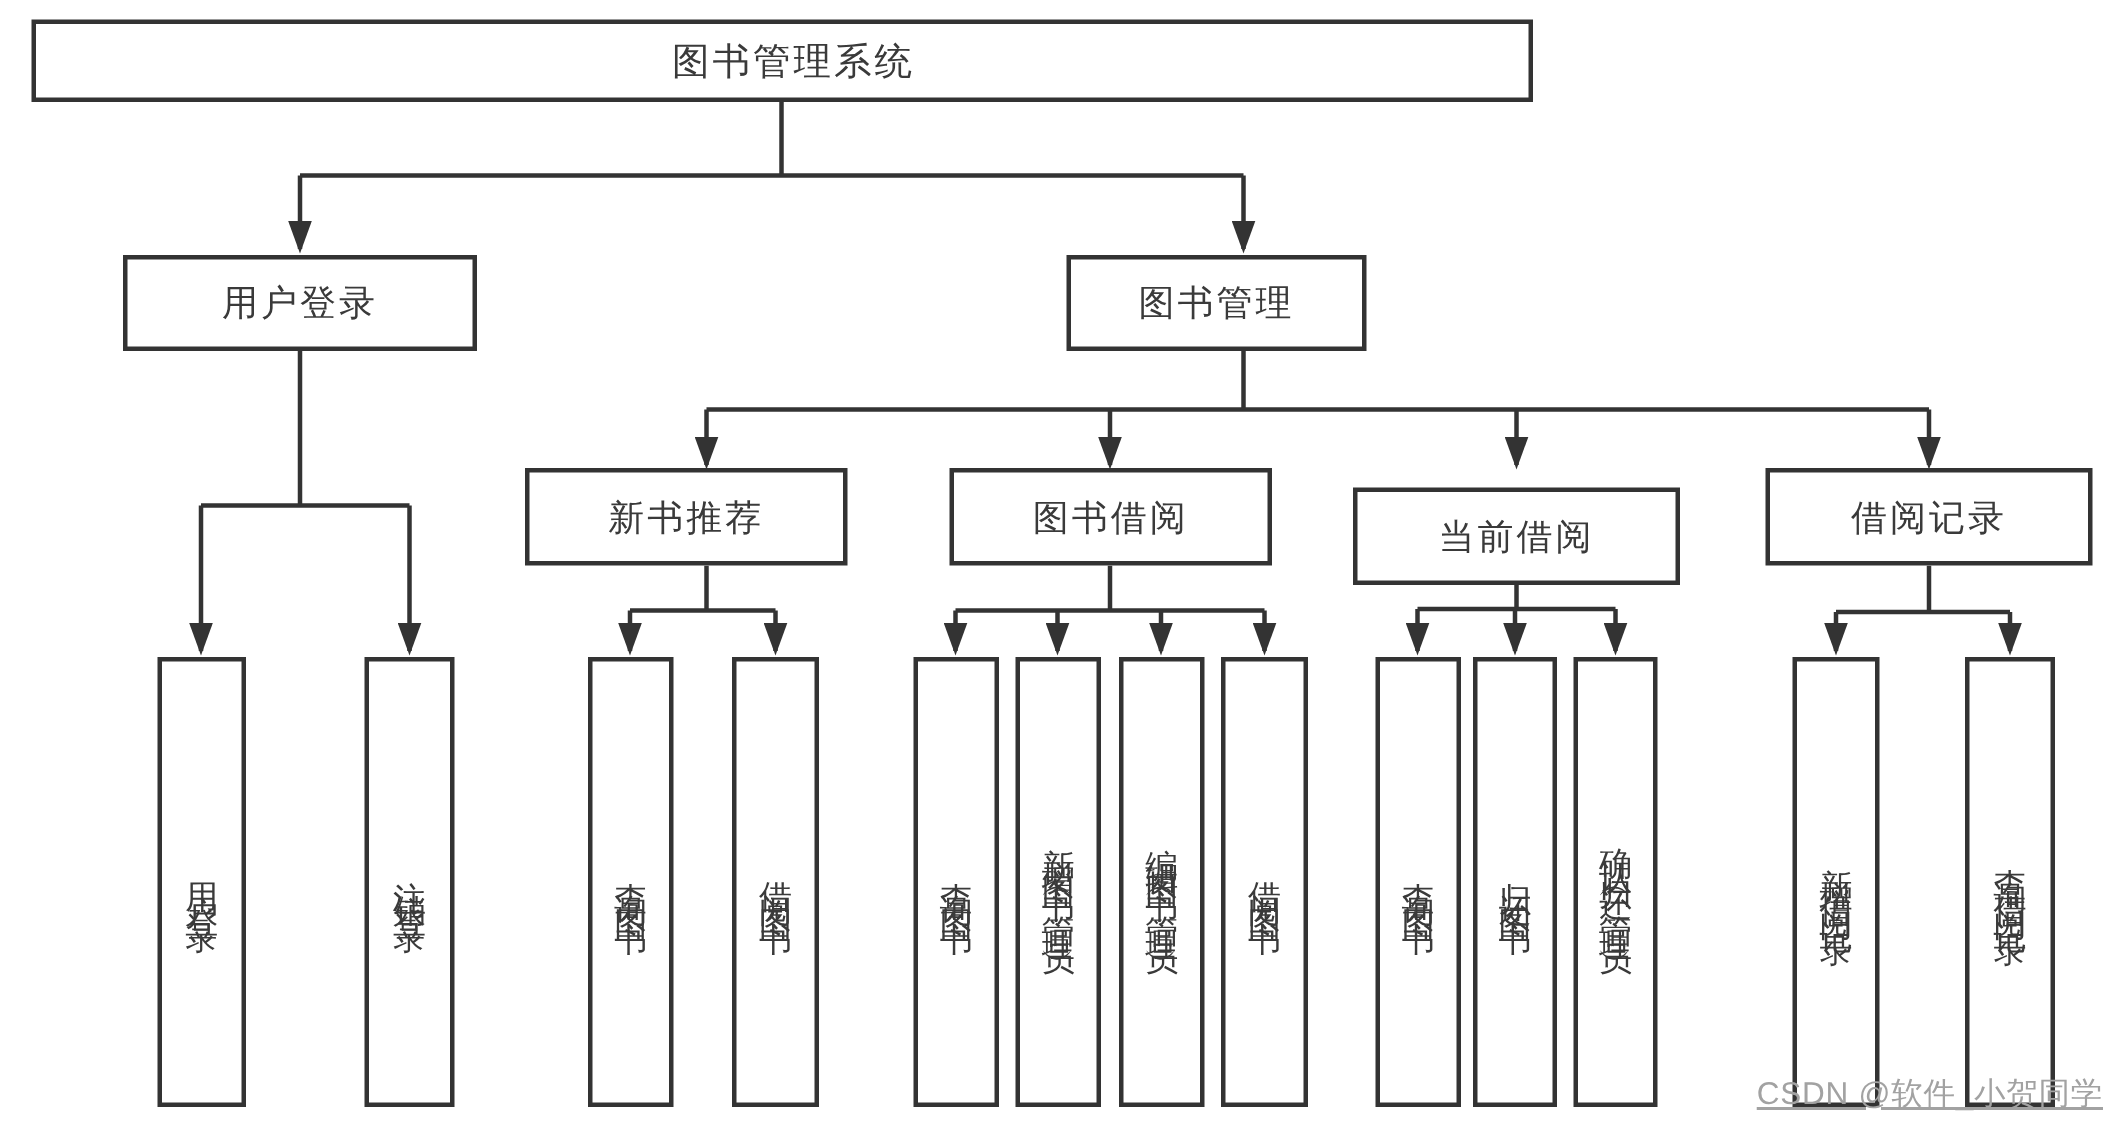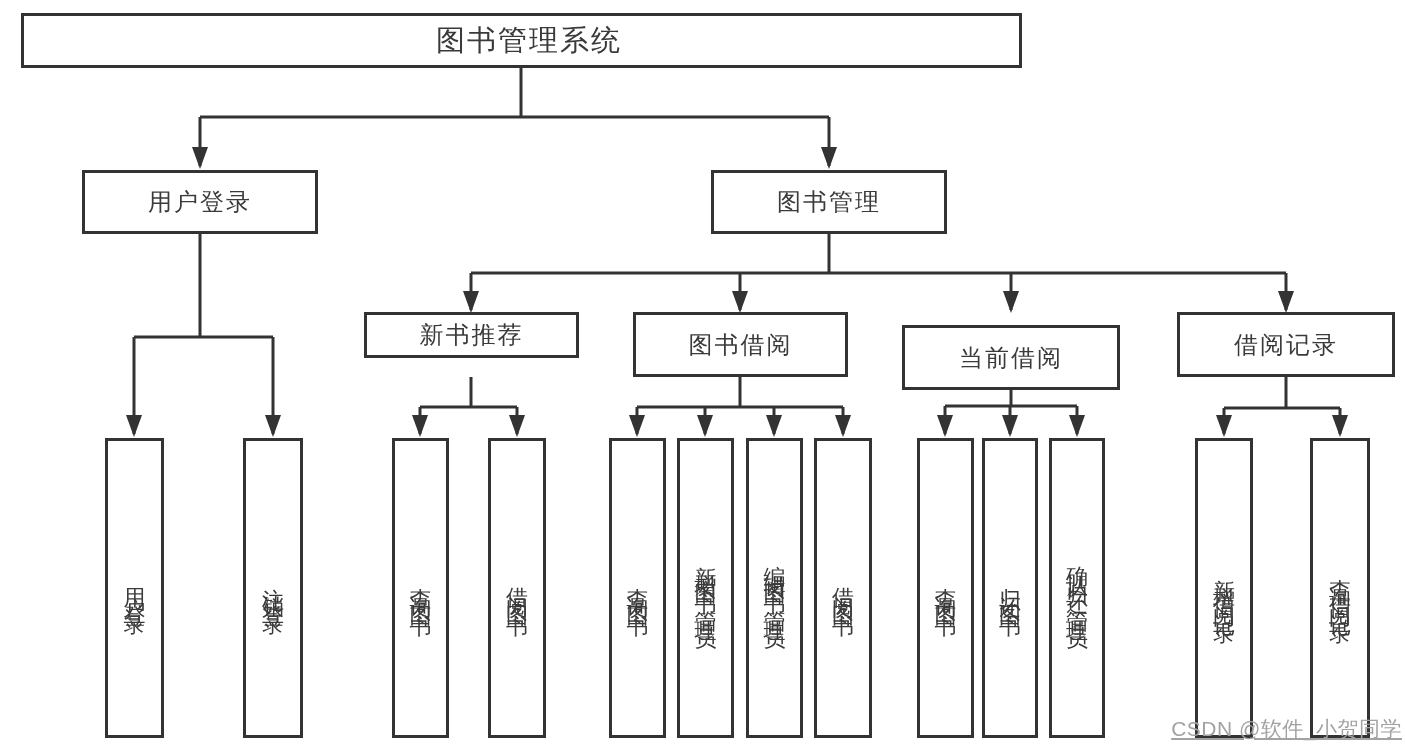--- a/index.html
+++ b/index.html
@@ -31,21 +31,21 @@
     align-items: center;
     justify-content: center;
     color: #3a3a3a;
   }
   .hbox span {
     font-size: 24px;
     letter-spacing: 2px;
     white-space: nowrap;
   }
   .rootbox span {
-    font-size: 29px;
+    font-size: 25px;
     letter-spacing: 2px;
     margin-left: 15px;
   }
   .vbox span {
     writing-mode: vertical-rl;
     text-orientation: mixed;
     font-size: 22px;
     letter-spacing: 9px;
     line-height: 1;
     white-space: nowrap;
@@ -117,25 +117,25 @@
     </g>
   </svg>
 
   <div class="node hbox rootbox" style="left:21px;top:13px;width:1001px;height:55px">
     <span>图书管理系统</span>
   </div>
 
   <div class="node hbox" style="left:82px;top:170px;width:236px;height:64px">
     <span>用户登录</span>
   </div>
-  <div class="node hbox" style="left:711px;top:170px;width:236px;height:64px">
+  <div class="node hbox" style="left:711px;top:170px;width:200px;height:64px">
     <span>图书管理</span>
   </div>
 
-  <div class="node hbox" style="left:364px;top:312px;width:215px;height:46px">
+  <div class="node hbox" style="left:350px;top:312px;width:215px;height:65px">
     <span>新书推荐</span>
   </div>
   <div class="node hbox" style="left:633px;top:312px;width:215px;height:65px">
     <span>图书借阅</span>
   </div>
   <div class="node hbox" style="left:902px;top:325px;width:218px;height:65px">
     <span>当前借阅</span>
   </div>
   <div class="node hbox" style="left:1177px;top:312px;width:218px;height:65px">
     <span>借阅记录</span>

